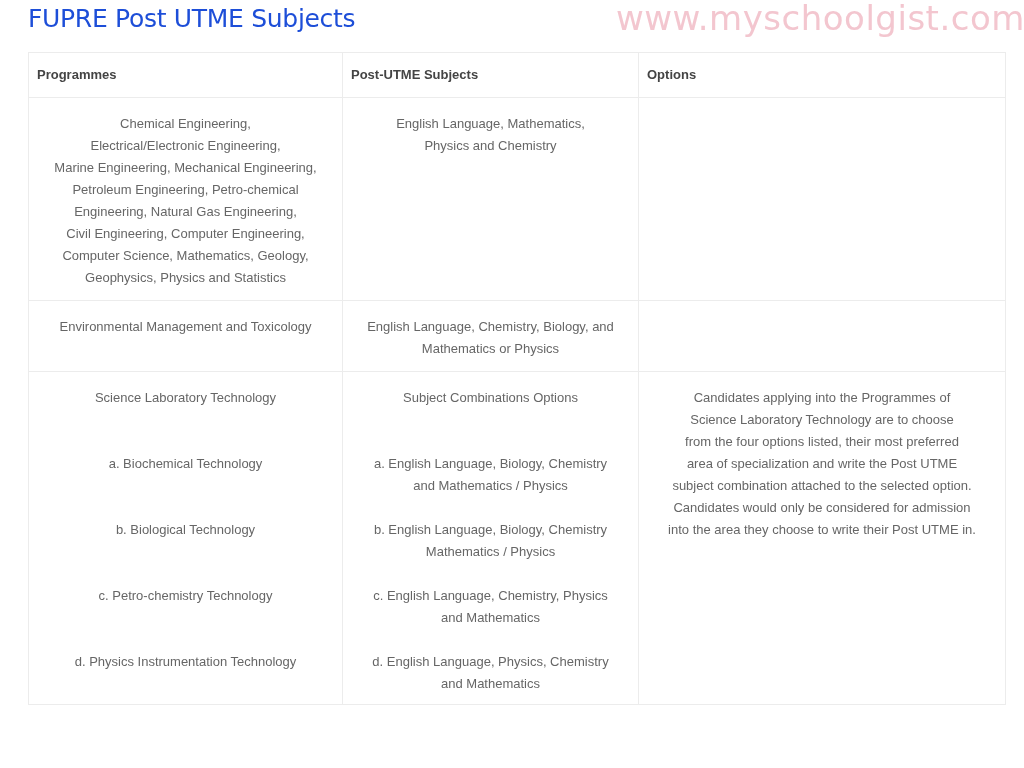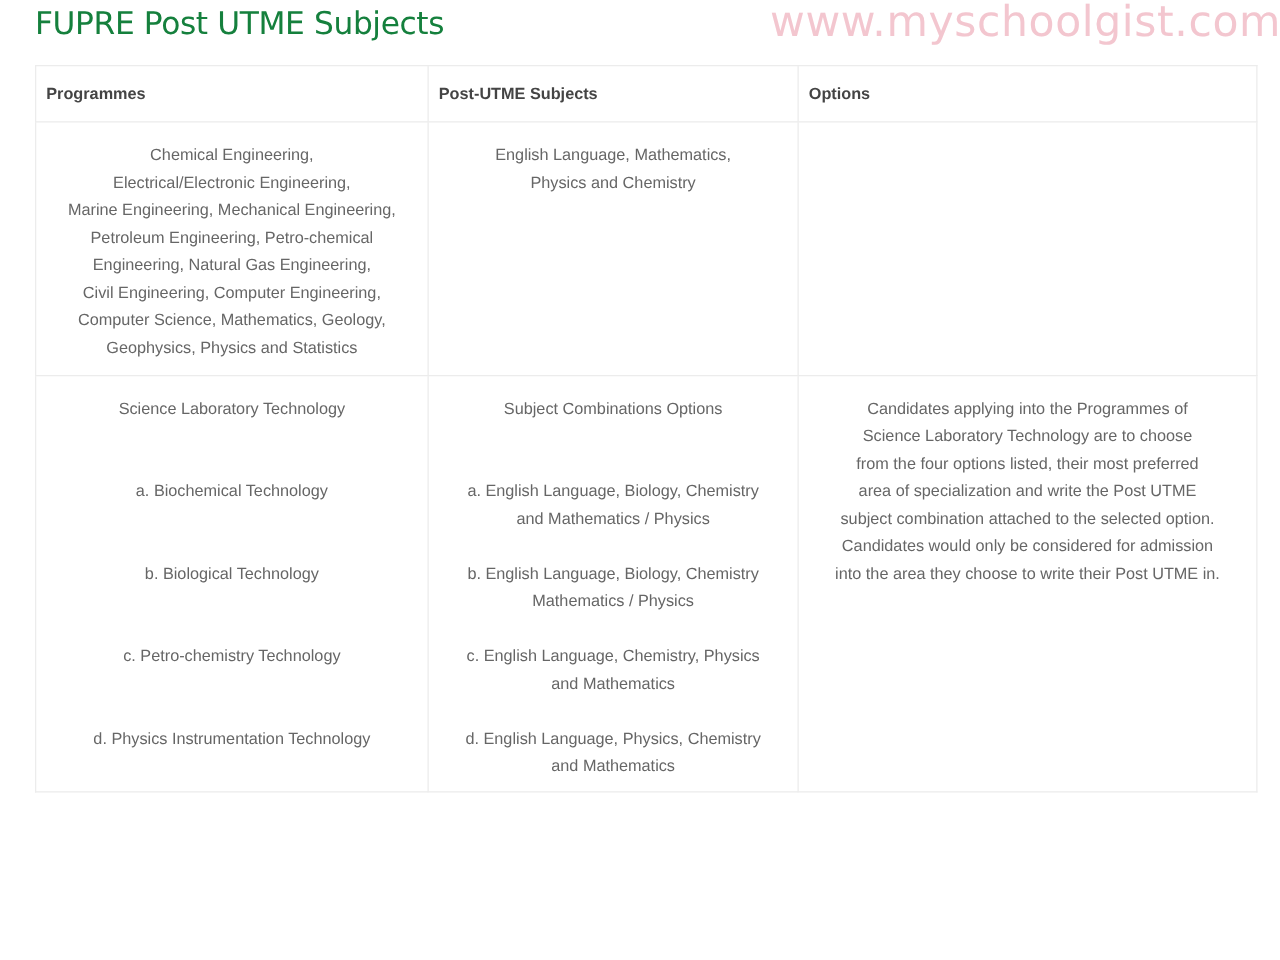--- a/index.html
+++ b/index.html
@@ -1,19 +1,19 @@
 <!DOCTYPE html>
 <html><head>
 <meta charset="utf-8">
 <style>
   html, body { margin: 0; padding: 0; background: #ffffff; }
   body { width: 1024px; height: 768px; overflow: hidden; position: relative; font-family: "Liberation Sans", sans-serif; }
   .title {
     position: absolute; left: 28px; top: 4px;
-    font-family: "DejaVu Sans", sans-serif; font-size: 25px; color: #15803d; font-weight: normal;
+    font-family: "DejaVu Sans", sans-serif; font-size: 25px; color: #1d4ed8; font-weight: normal;
     letter-spacing: -0.3px;
   }
   .watermark {
     position: absolute; left: 616px; top: -2px;
     font-family: "DejaVu Sans", sans-serif; font-size: 34px; color: #f3c6cf; letter-spacing: 0.5px;
   }
   table.subjects {
     position: absolute; left: 28px; top: 52px; width: 977px;
     border-collapse: collapse; table-layout: fixed;
     font-family: "Liberation Sans", sans-serif; font-size: 13px; color: #666666;
@@ -67,20 +67,30 @@
         <span class="cell-line">Geophysics, Physics and Statistics</span>
       </td>
       <td>
         <span class="cell-line">English Language, Mathematics,</span>
         <span class="cell-line">Physics and Chemistry</span>
       </td>
       <td></td>
     </tr>
 
 
+    <tr class="r3">
+      <td>
+        <span class="cell-line">Environmental Management and Toxicology</span>
+      </td>
+      <td>
+        <span class="cell-line">English Language, Chemistry, Biology, and</span>
+        <span class="cell-line">Mathematics or Physics</span>
+      </td>
+      <td></td>
+    </tr>
 
     <tr class="r4">
       <td>
         <span class="cell-line">Science Laboratory Technology</span>
         <span class="gap"></span>
           <span class="gap"></span>
         <span class="cell-line">a. Biochemical Technology</span>
         <span class="gap"></span>
           <span class="gap"></span>
         <span class="cell-line">b. Biological Technology</span>

